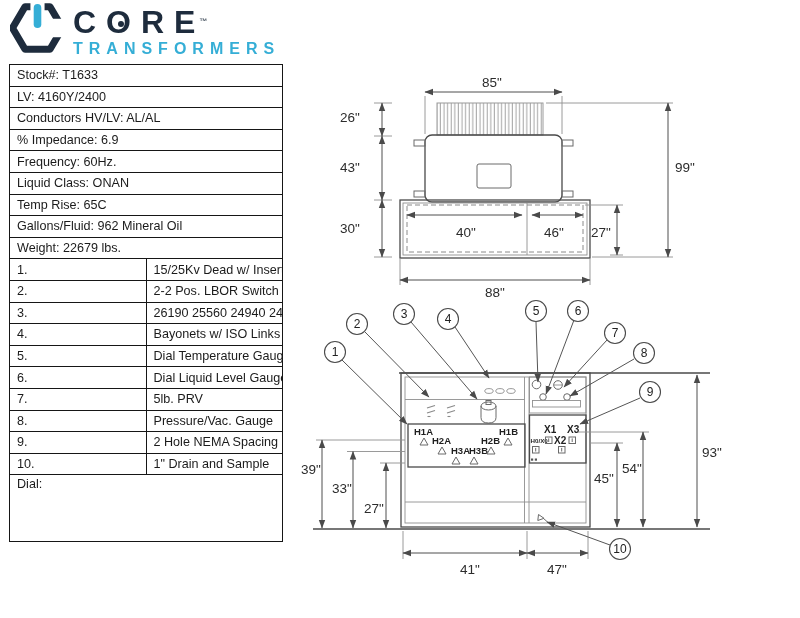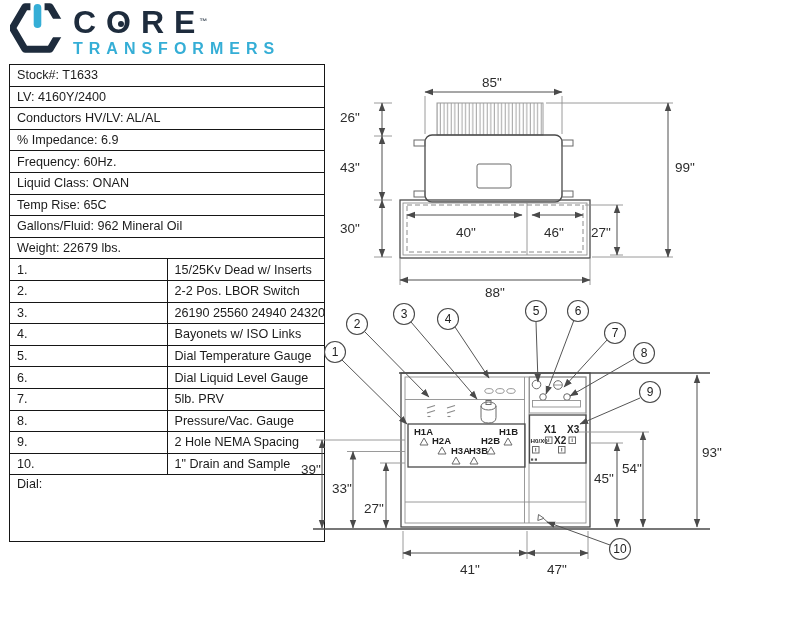--- a/index.html
+++ b/index.html
@@ -13,21 +13,21 @@
   .logo-word{font-size:32px;font-weight:800;color:#1e2c3d;letter-spacing:10px;
              line-height:30px;display:flex;align-items:flex-start;}
   .o-wrap{position:relative;display:inline-block;}
   .o-dot{position:absolute;left:42%;top:56%;width:6px;height:6px;border-radius:50%;
          background:#1e2c3d;transform:translate(-50%,-50%);}
   .tm{font-size:8px;font-weight:700;color:#4a5663;letter-spacing:0;margin-left:-6px;
       position:relative;top:0px;}
   .logo-sub{font-size:16px;font-weight:700;color:#35aed6;letter-spacing:6px;margin-top:3px;}
 
   
-  .spec{position:absolute;left:9px;top:64px;width:316px;border-collapse:collapse;
+  .spec{position:absolute;left:9px;top:64px;width:274px;border-collapse:collapse;
         table-layout:fixed;}
   .spec td{border:1.6px solid #161616;font-size:12.6px;color:#1b1b1b;
            height:21.6px;box-sizing:border-box;padding:0 2px 0 7px;
            vertical-align:middle;white-space:nowrap;overflow:hidden;}
   .spec td.num-cell{width:31px;}
   .spec td.notes-cell{height:67px;vertical-align:top;padding-top:2px;}
 
   
   .drawing{position:absolute;left:0;top:0;width:800px;height:618px;}
   .ln{stroke:#4a4a4a;stroke-width:1.3;fill:none;}

